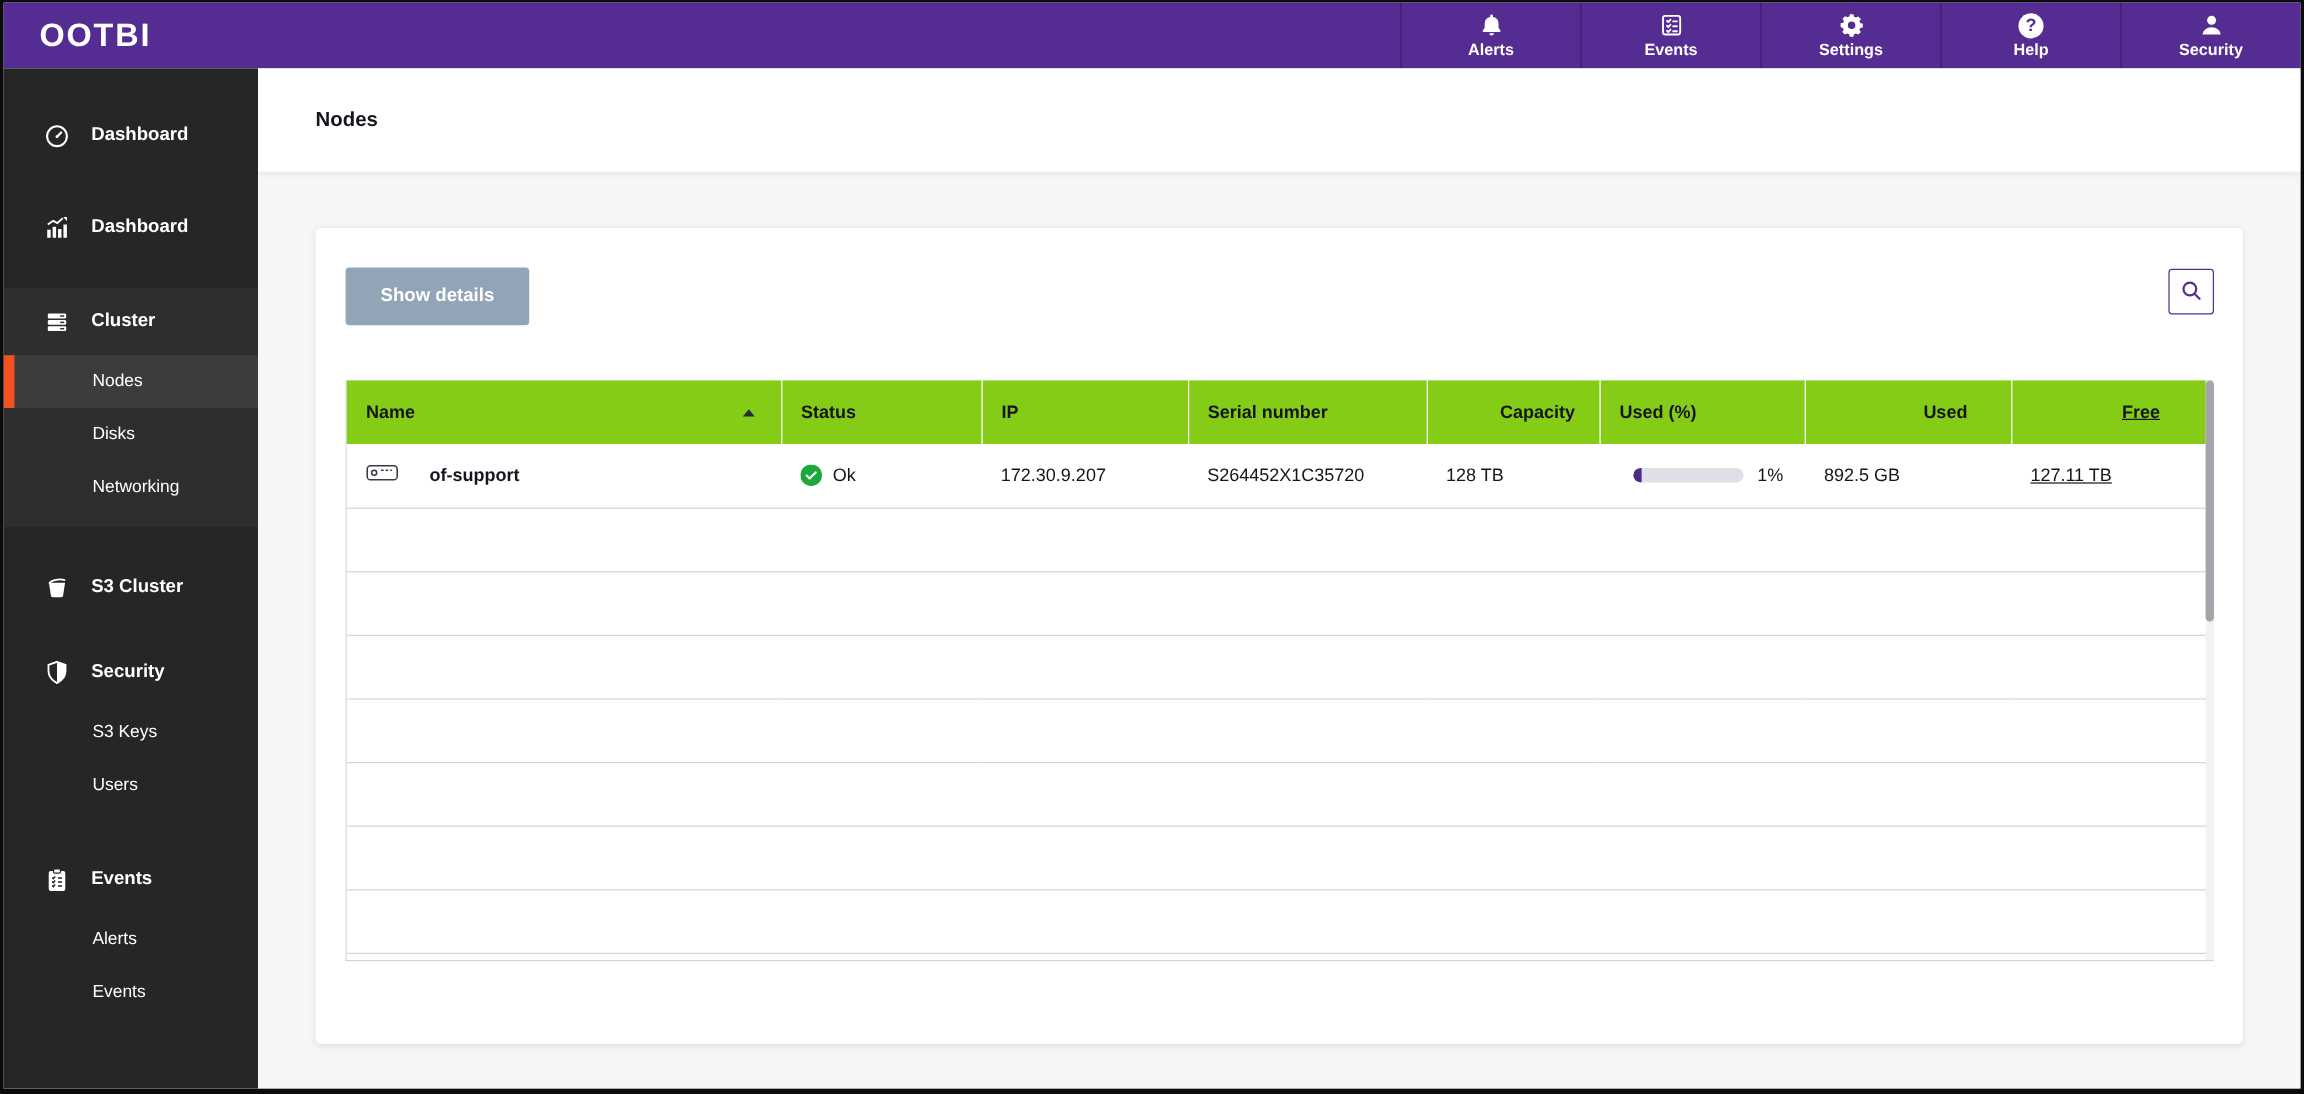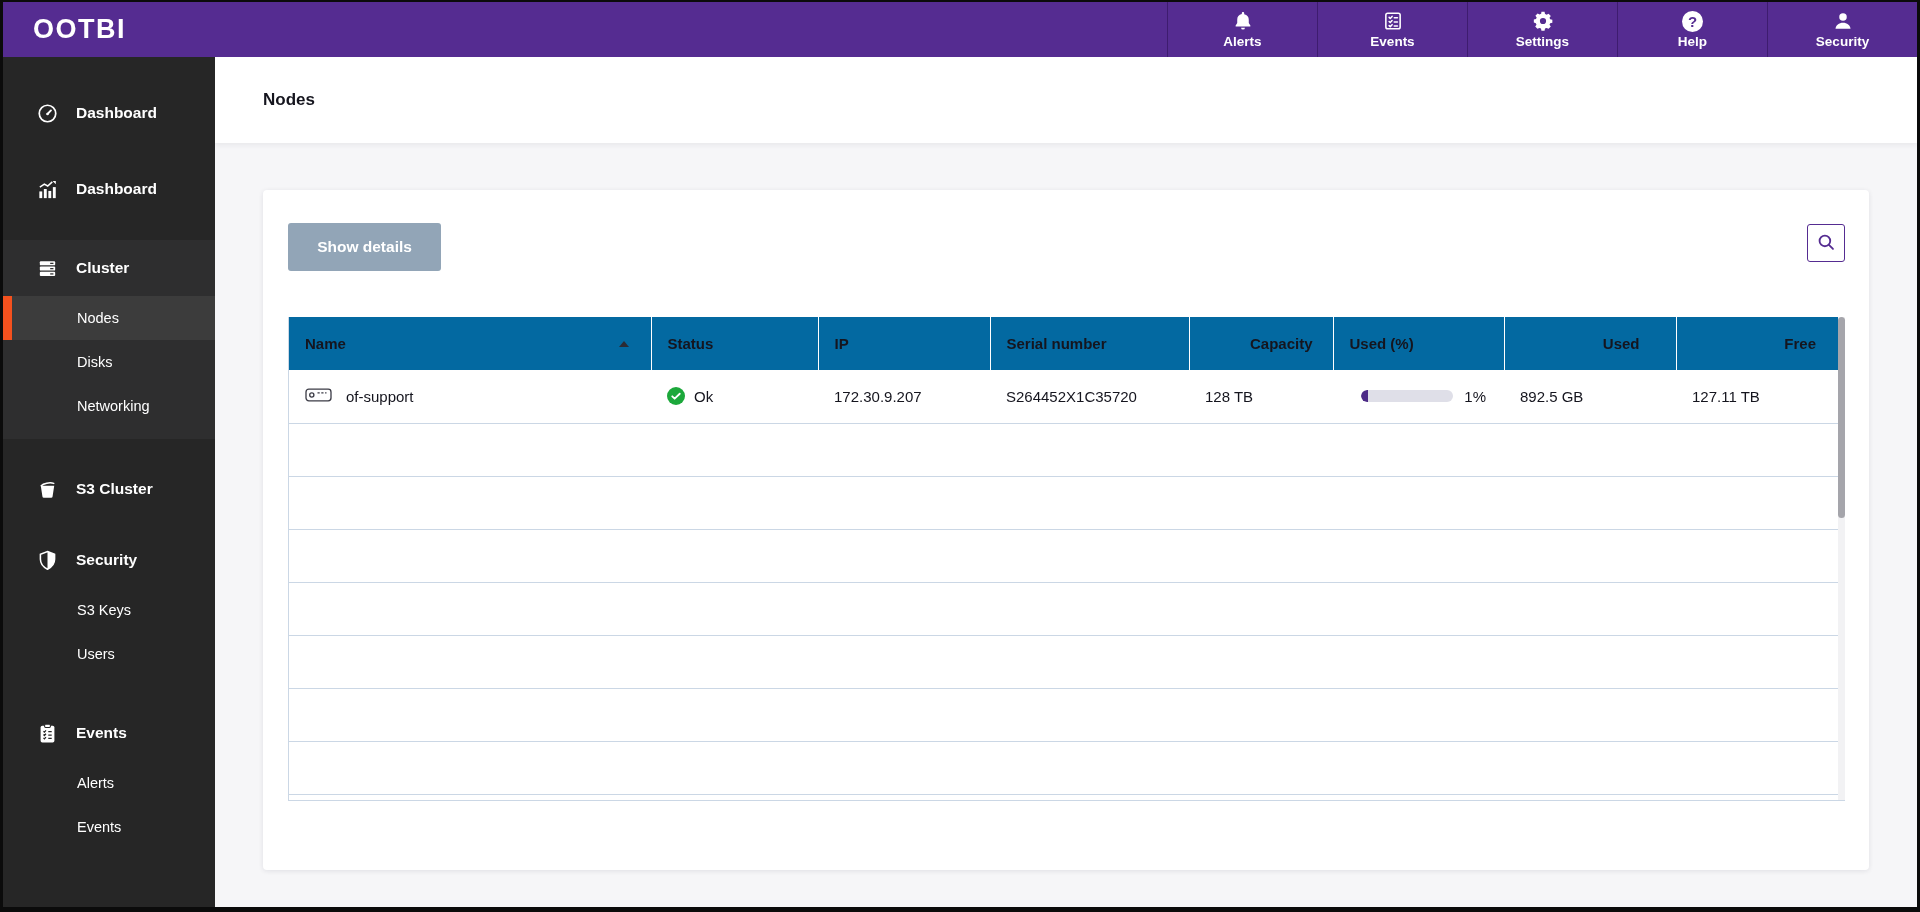--- a/index.html
+++ b/index.html
@@ -80,41 +80,41 @@
     width: 38px; height: 38px; background: #fff; border: 1px solid #552C91; border-radius: 3px;
     display: flex; align-items: center; justify-content: center; cursor: pointer; margin-top: 1px;
   }
   .btn-search svg { width: 22px; height: 22px; }
 
   
   .table-wrap { position: relative; margin-top: 46px; }
   .table-box { border: 1px solid #CBD7E5; border-top: none; }
   table { width: 100%; border-collapse: collapse; table-layout: fixed; }
   th {
-    background: #0369a1; height: 53px; font-size: 15px; font-weight: 600; color: #15151E;
+    background: #84cc16; height: 53px; font-size: 15px; font-weight: 600; color: #15151E;
     text-align: left; padding: 0 16px; cursor: pointer;
   }
   th:not(:last-child) { border-right: 1px solid #fff; }
   .th-inner { display: flex; align-items: center; }
   .sort-asc {
     width: 0; height: 0; margin-left: auto; margin-right: 6px;
     border-left: 5px solid transparent; border-right: 5px solid transparent;
     border-bottom: 6px solid #2B2B35;
   }
   td { height: 53px; font-size: 15px; color: #15151E; padding: 0 16px; background: #fff; }
   tr.data-row td { border-bottom: 1px solid #CBD7E5; }
   tr.empty-row td { border-bottom: 1px solid #CBD7E5; }
   tr.partial-row td { height: 6px; padding: 0; }
   .th-right, .td-right { }
   .th-right .th-inner { justify-content: flex-end; }
   th.col-capacity, td.col-capacity { padding-right: 20px; }
   th.col-used, td.col-used { padding-right: 36px; }
-  th.col-free, td.col-free { padding-right: 28px; }
-
-  .cell-name { display: flex; align-items: center; gap: 14px; }
+  th.col-free, td.col-free { padding-right: 44px; text-decoration: underline; }
+
+  .cell-name { display: flex; align-items: center; gap: 26px; font-weight: bold; }
   .cell-status { display: flex; align-items: center; gap: 9px; }
   .ok-badge { width: 18px; height: 18px; display: block; }
   .ok-badge svg { width: 18px; height: 18px; display: block; }
 
   .cell-used-pct { display: flex; align-items: center; padding-left: 12px; padding-right: 2px; }
   .pbar {
     width: 92px; height: 12px; border-radius: 6px; background: #DFDFE8; overflow: hidden; position: relative;
   }
   .pbar-fill { position: absolute; left: 0; top: 0; bottom: 0; width: 7px; background: #4D2B87; border-radius: 6px 0 0 6px; }
   .pct-label { margin-left: auto; }

